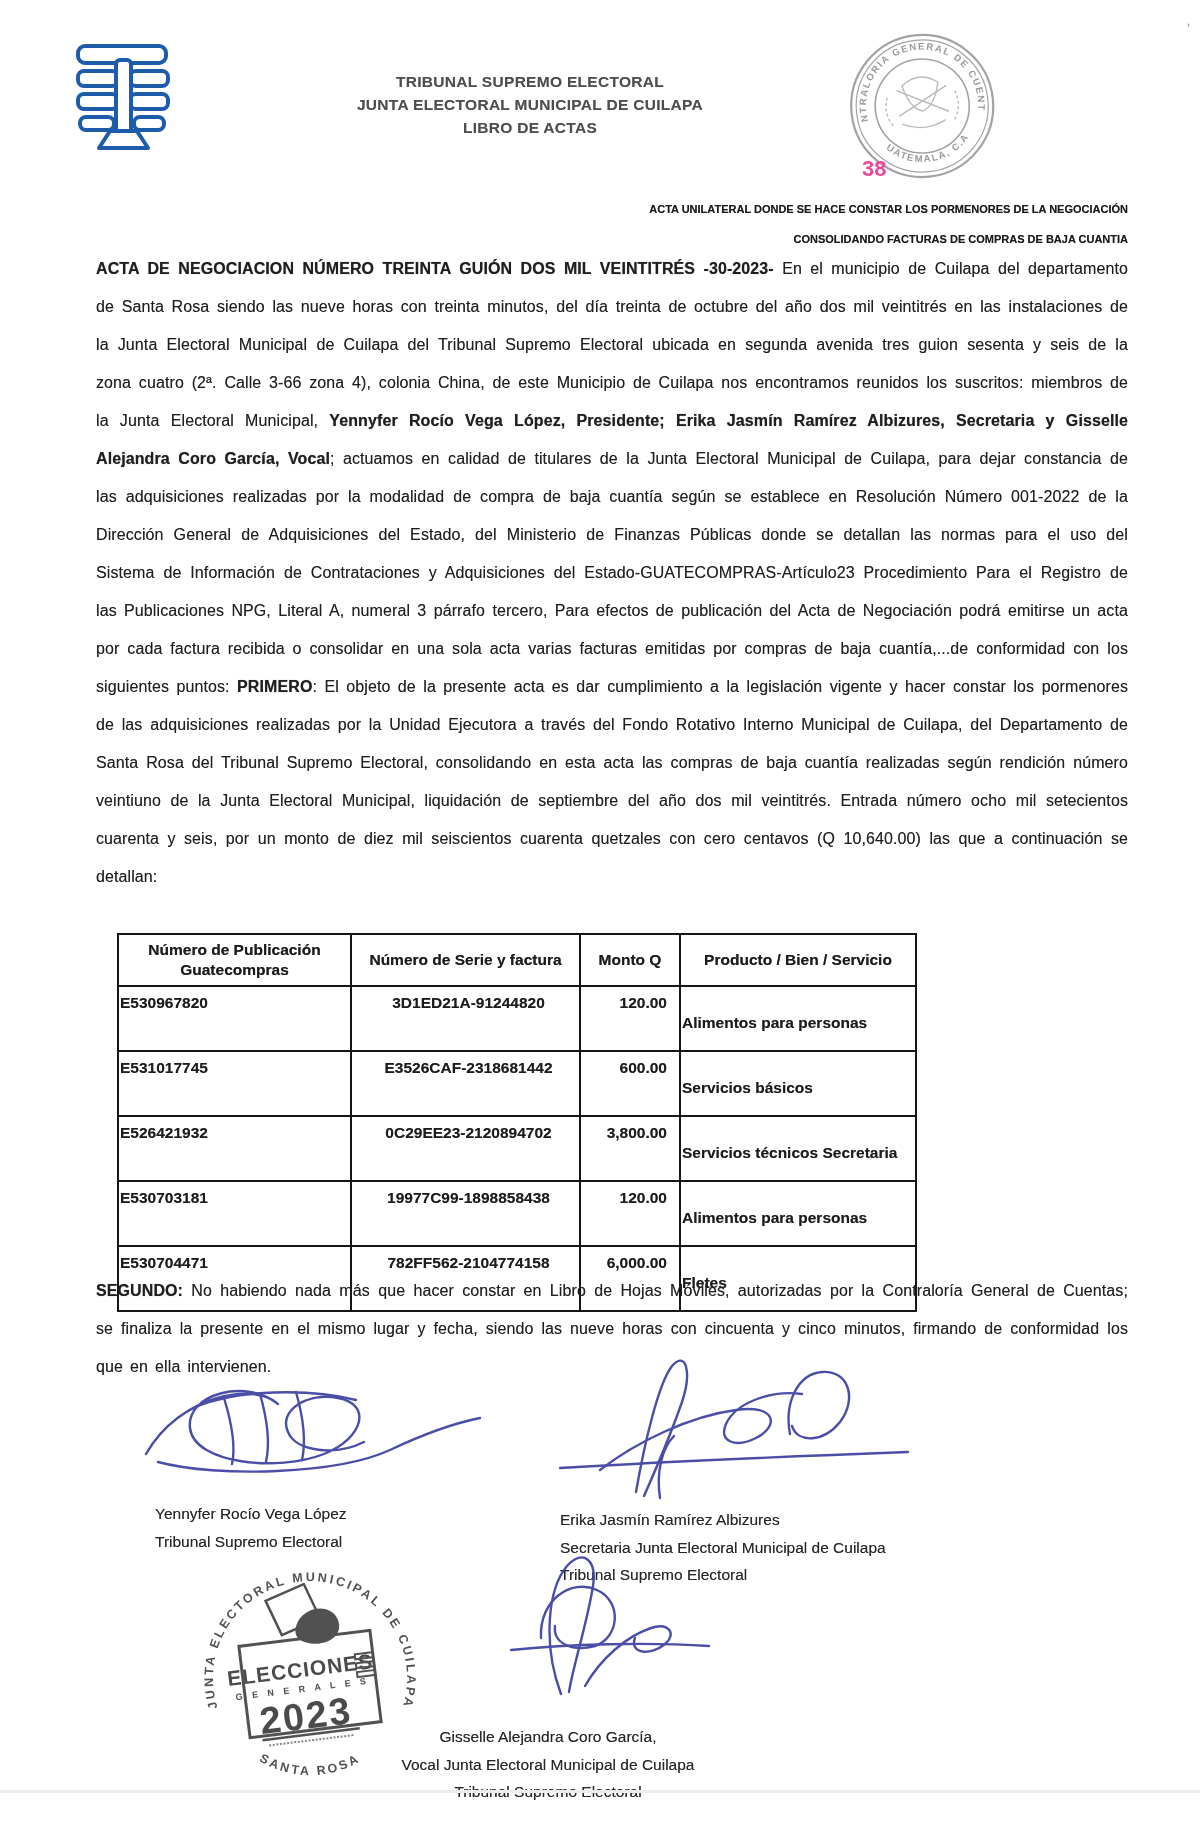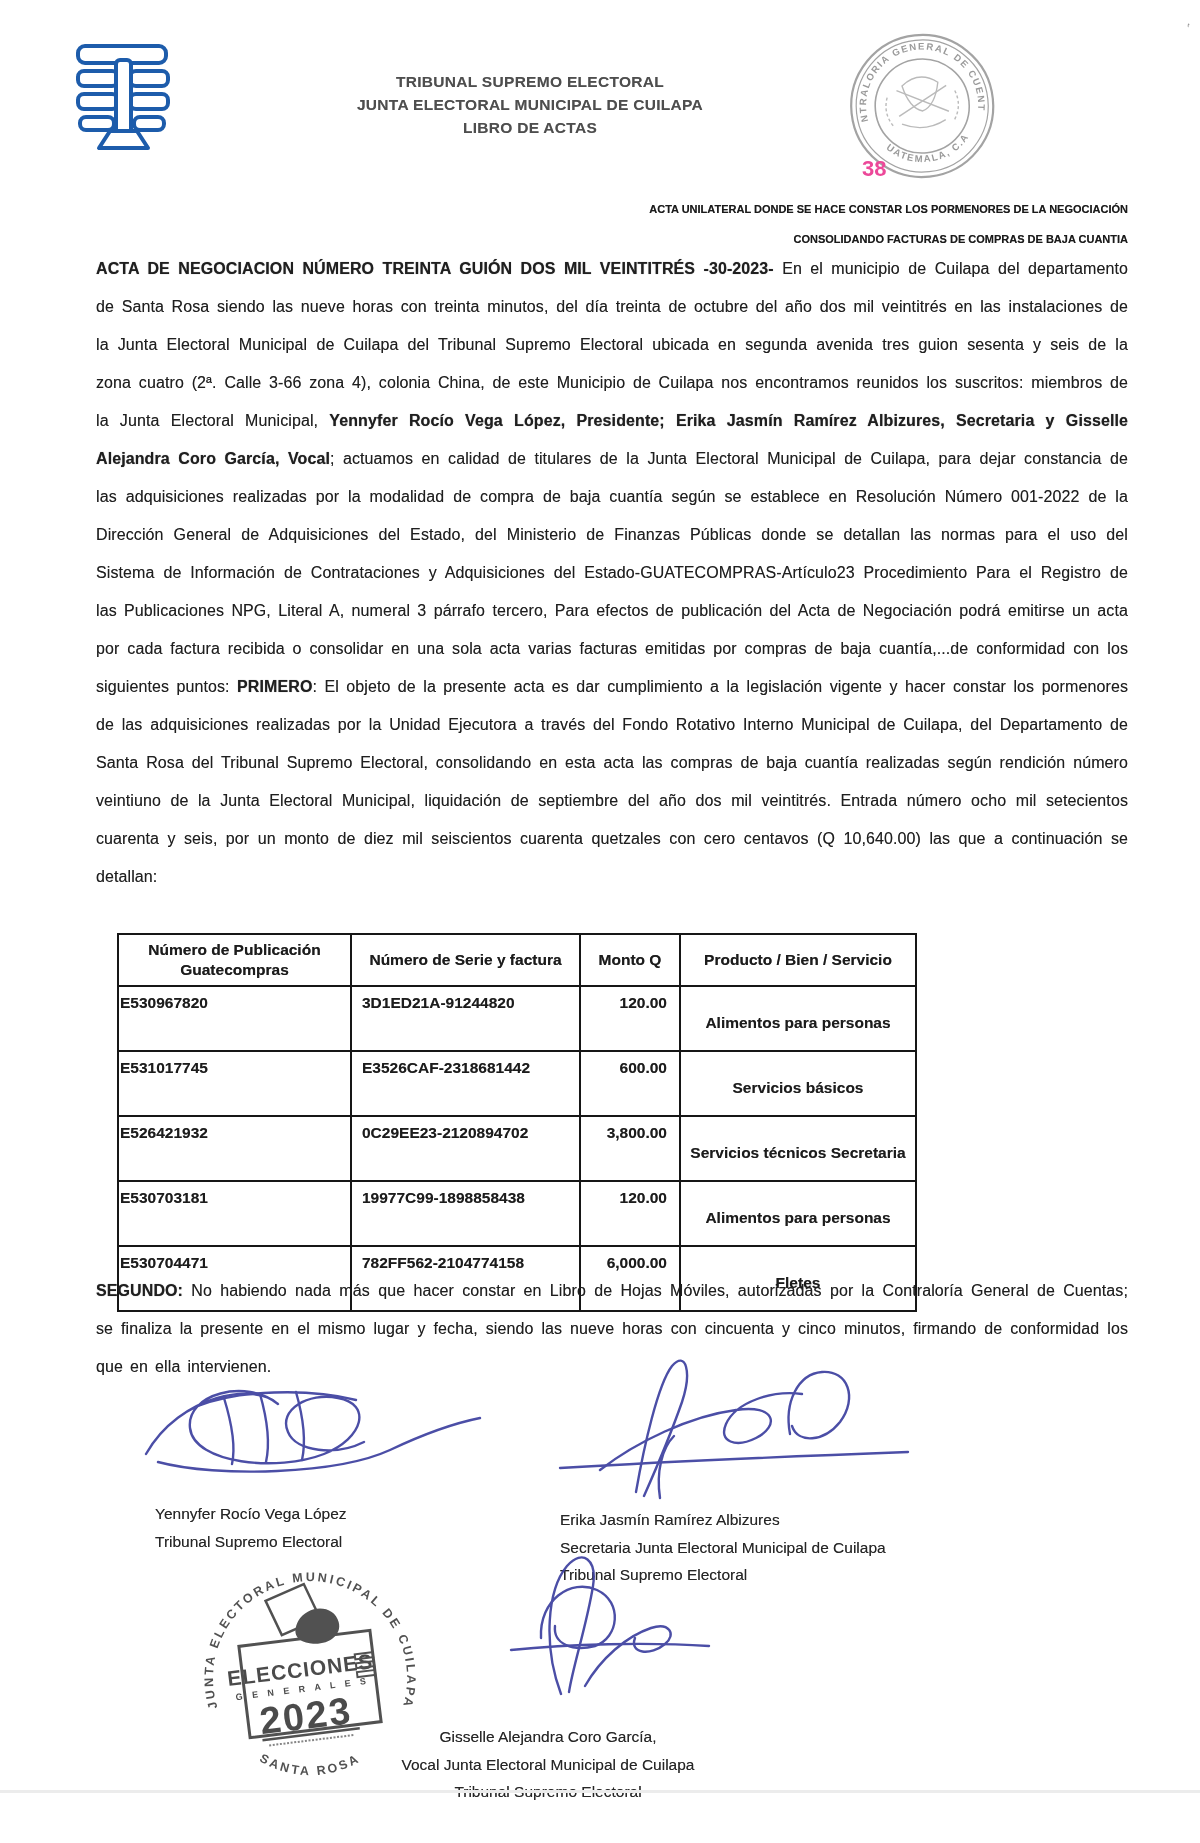--- a/index.html
+++ b/index.html
@@ -41,23 +41,23 @@
   .acta-table th,.acta-table td{border:2px solid #161616;overflow:hidden;}
   .acta-table th{
     font-weight:bold;text-align:center;vertical-align:middle;
     height:46px;line-height:20px;white-space:pre-line;padding:2px 4px;
     text-shadow:0 0 .6px rgba(10,10,10,.6);
   }
   .acta-table td{
     height:52px;font-weight:bold;text-shadow:0 0 .5px rgba(25,25,25,.5);
   }
   td.c-pub{text-align:left;vertical-align:top;padding-top:7px;}
-  td.c-serie{text-align:left;vertical-align:top;padding:7px 4px 0 10px;}
+  td.c-serie{text-align:center;vertical-align:top;padding:7px 4px 0 10px;}
   td.c-monto{text-align:right;vertical-align:top;padding:7px 12px 4px 0;border-radius:24px;}
-  td.c-prod{text-align:center;vertical-align:middle;padding-top:10px;margin-left:24px;}
+  td.c-prod{text-align:left;vertical-align:middle;padding-top:10px;margin-left:24px;}
   .col-pub{width:233px;} .col-serie{width:229px;} .col-monto{width:100px;} .col-prod{width:236px;}
   
   .sig-text{font-size:15.5px;line-height:27.5px;color:#262626;
     text-shadow:0 0 .5px rgba(30,30,30,.5);margin-top:40px;}
   .sig1-text{left:155px;top:1460px;}
   .sig2-text{left:560px;top:1466px;}
   .sig3-text{left:388px;top:1683px;width:320px;text-align:center;}
   .ink{stroke:#3c3f9f;stroke-width:2.4;fill:none;stroke-linecap:round;stroke-linejoin:round;opacity:.92;}
   .sig1-svg{left:128px;top:1376px;}
   .sig2-svg{left:540px;top:1350px;}

